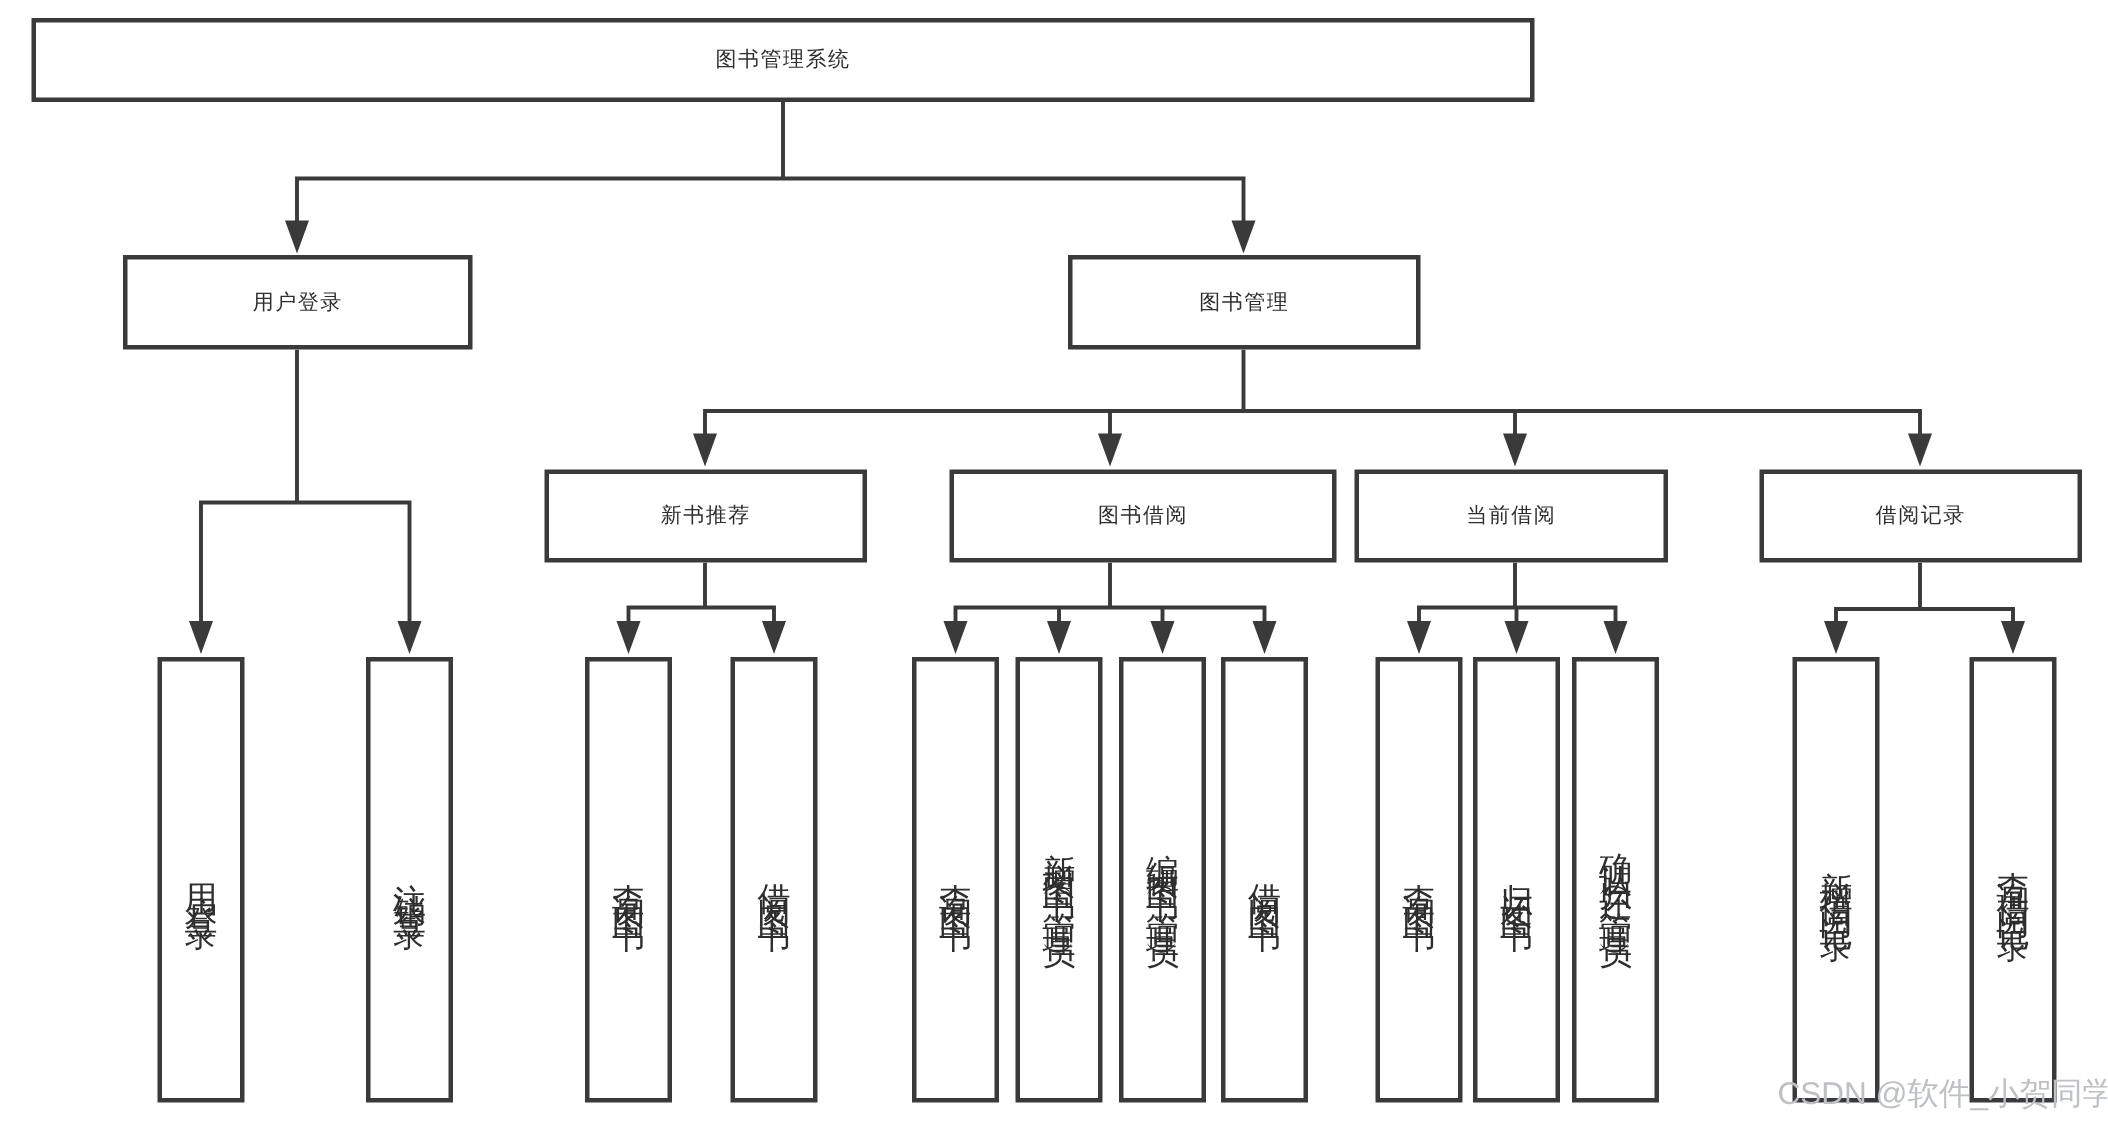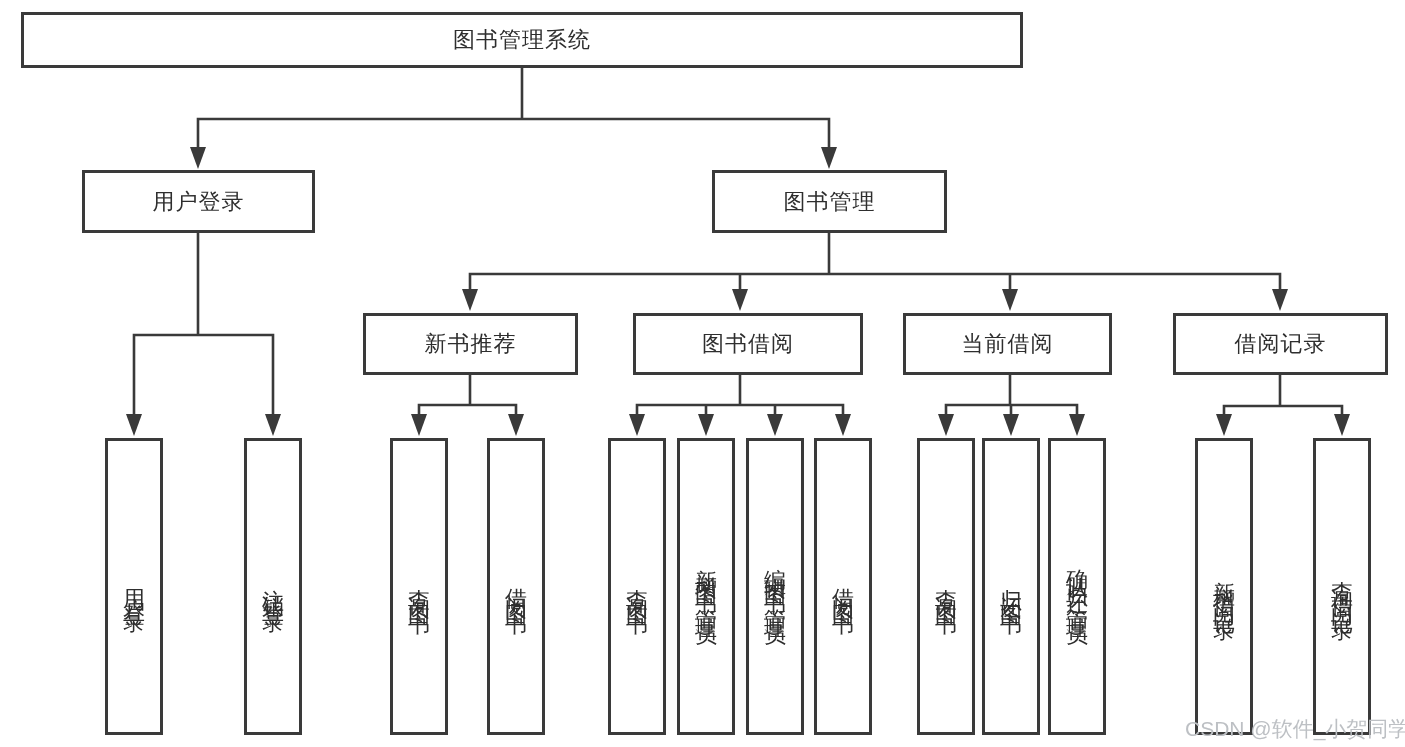--- a/index.html
+++ b/index.html
@@ -23,21 +23,21 @@
     height: 747px;
   }
   .box {
     position: absolute;
     background: #ffffff;
     border: 3px solid #3a3a3a;
     box-sizing: border-box;
     display: flex;
     align-items: center;
     justify-content: center;
-    font-size: 22px;
+    font-size: 14px;
     color: #2e2e2e;
     letter-spacing: 1px;
     text-align: center;
   }
   .vbox {
     writing-mode: vertical-rl;
     text-orientation: mixed;
     letter-spacing: 8px;
     font-size: 22px;
     line-height: 1;
@@ -95,21 +95,21 @@
       <polygon points="1334,414 1350,414 1342,436"></polygon>
     </g>
   </svg>
 
   <div class="box" style="left:21px; top:12px; width:1002px; height:56px;">图书管理系统</div>
 
   <div class="box" style="left:82px; top:170px; width:233px; height:63px;">用户登录</div>
   <div class="box" style="left:712px; top:170px; width:235px; height:63px;">图书管理</div>
 
   <div class="box" style="left:363px; top:313px; width:215px; height:62px;">新书推荐</div>
-  <div class="box" style="left:633px; top:313px; width:230px; height:62px;">图书借阅</div>
+  <div class="box" style="left:633px; top:313px; width:258px; height:62px;">图书借阅</div>
   <div class="box" style="left:903px; top:313px; width:209px; height:62px;">当前借阅</div>
   <div class="box" style="left:1173px; top:313px; width:215px; height:62px;">借阅记录</div>
 
   <div class="box vbox" style="left:105px; top:438px; width:58px; height:297px;">用户登录</div>
   <div class="box vbox" style="left:244px; top:438px; width:58px; height:297px;">注销登录</div>
 
   <div class="box vbox" style="left:390px; top:438px; width:58px; height:297px;">查询图书</div>
   <div class="box vbox" style="left:487px; top:438px; width:58px; height:297px;">借阅图书</div>
 
   <div class="box vbox" style="left:608px; top:438px; width:58px; height:297px;">查询图书</div>

